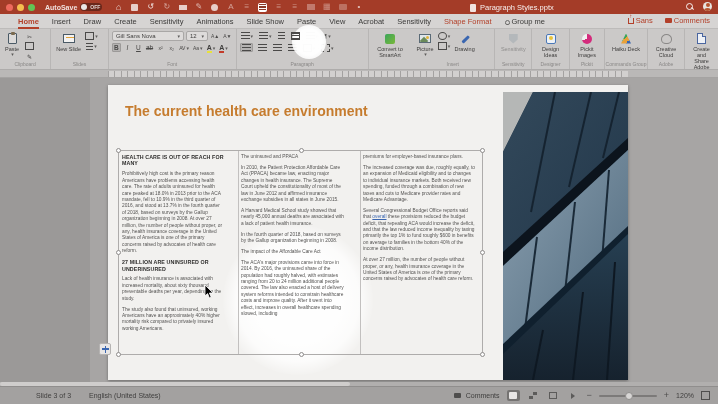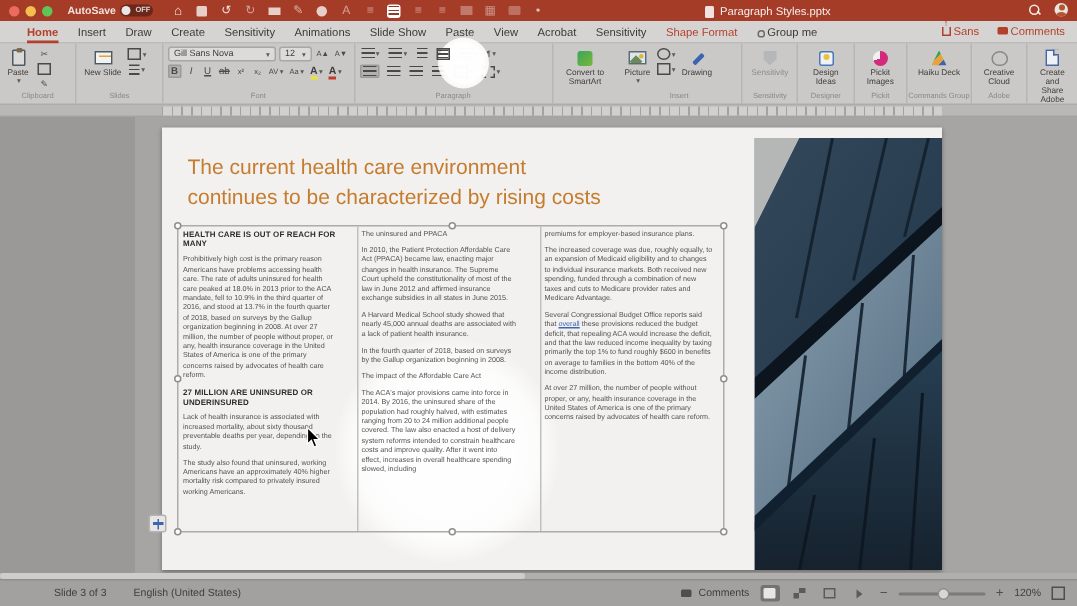--- a/index.html
+++ b/index.html
@@ -88,21 +88,21 @@
 
   
   .ruler { position:absolute; left:0; top:70px; width:718px; height:8px; background:#bab8b7; border-bottom:1px solid #a5a3a2; }
   .ruler-track { position:absolute; left:108px; top:1px; width:520px; height:6px; background:#d2d0cf; }
   .ruler-ticks { position:absolute; inset:0; background:repeating-linear-gradient(to right, #908e8d 0 1px, transparent 1px 6.5px); opacity:.7; }
 
   
   .workspace { position:absolute; left:0; top:78px; width:718px; height:304px; background:#a7a5a4; }
   .left-strip { position:absolute; left:0; top:0; width:90px; height:304px; background:#9b9998; }
   .slide { position:absolute; left:108px; top:7px; width:520px; height:295px; background:#f2f1ef; box-shadow:0 1px 3px rgba(0,0,0,.35); }
-  .slide-title { position:absolute; left:17px; top:16px; width:360px; font-size:14px; line-height:20px; color:#c67c2e; }
+  .slide-title { position:absolute; left:17px; top:16px; width:360px; font-size:14px; line-height:20px; color:#c67c2e;font-weight:bold; }
   .photo { position:absolute; right:0; top:7px; width:125px; height:288px; }
 
   .textframe { position:absolute; left:10px; top:65px; width:365px; height:205px; border:1px solid #aeacab; z-index:2; }
   .coldiv { position:absolute; top:0; bottom:0; width:1px; background:#c2c0bf; }
   .handle { position:absolute; width:5px; height:5px; border-radius:50%; background:#fdfdfd; border:1px solid #8f8d8c; z-index:4; }
 
   .tcol { position:absolute; top:4px; font-size:4.8px; line-height:6.4px; color:#545352; z-index:3; }
   .tcol p { margin-bottom:4.5px; }
   .tcol .hd { font-weight:bold; font-size:5.3px; color:#2e2d2c; letter-spacing:.1px; }
   .tcol a.link { color:#3a66b0; text-decoration:underline; }
@@ -470,21 +470,20 @@
 
   <div class="workspace">
     <div class="left-strip"></div>
 
     <div class="slide">
 
       <div class="spotlight sp-slide"></div>
 
       <div class="slide-title">
         <div>The current health care environment</div>
-        <div>continues to be characterized by rising costs</div>
       </div>
 
       <div class="photo">
         <svg width="125" height="288" viewBox="0 0 125 288" preserveAspectRatio="none">
           <defs>
             <linearGradient id="gTop" x1="0" y1="0" x2="1" y2="1">
               <stop offset="0" stop-color="#33495b"></stop>
                 <stop offset="1" stop-color="#22374a"></stop>
             </linearGradient>
             <linearGradient id="gBright" x1="0" y1="0" x2="1" y2="1">

